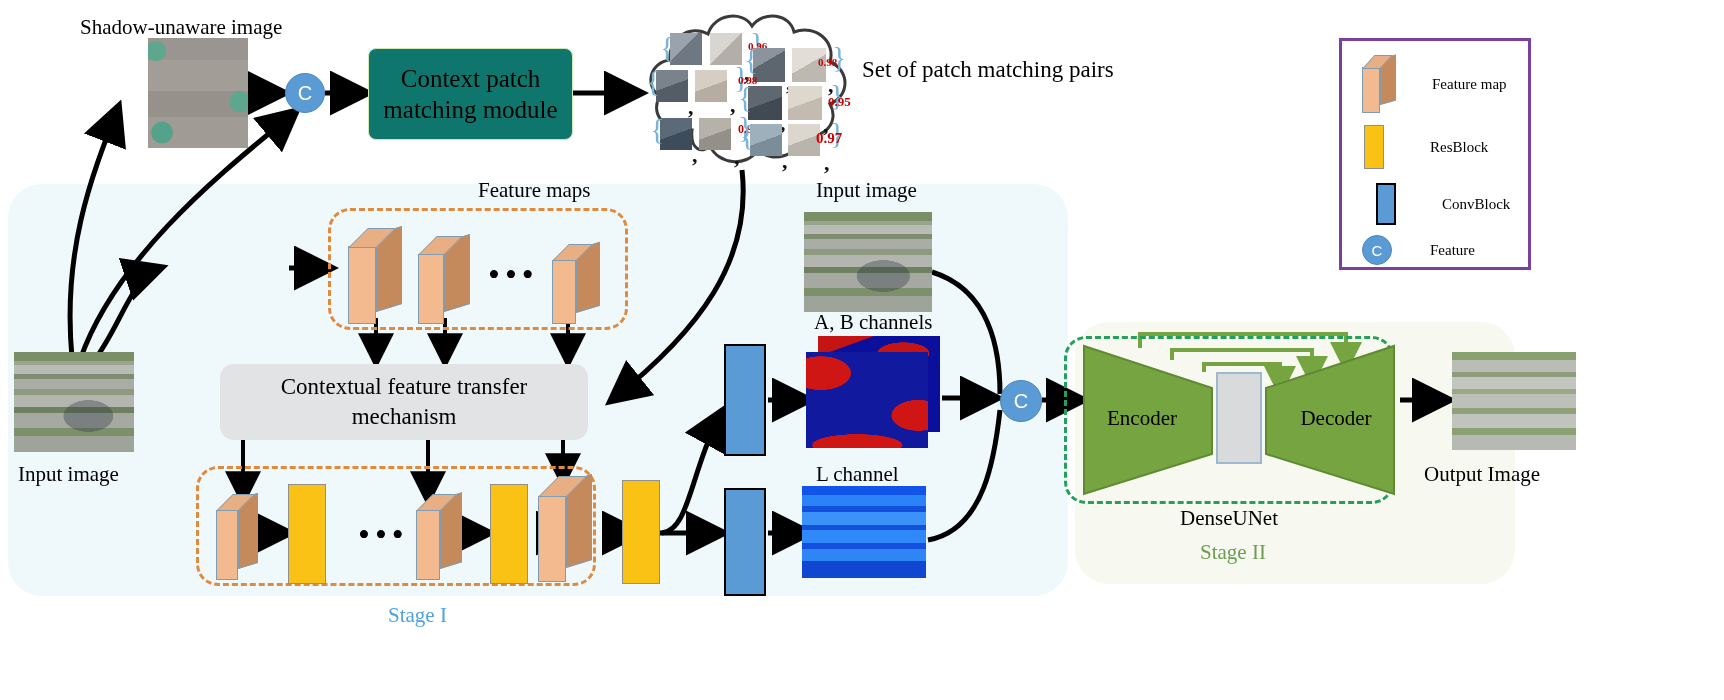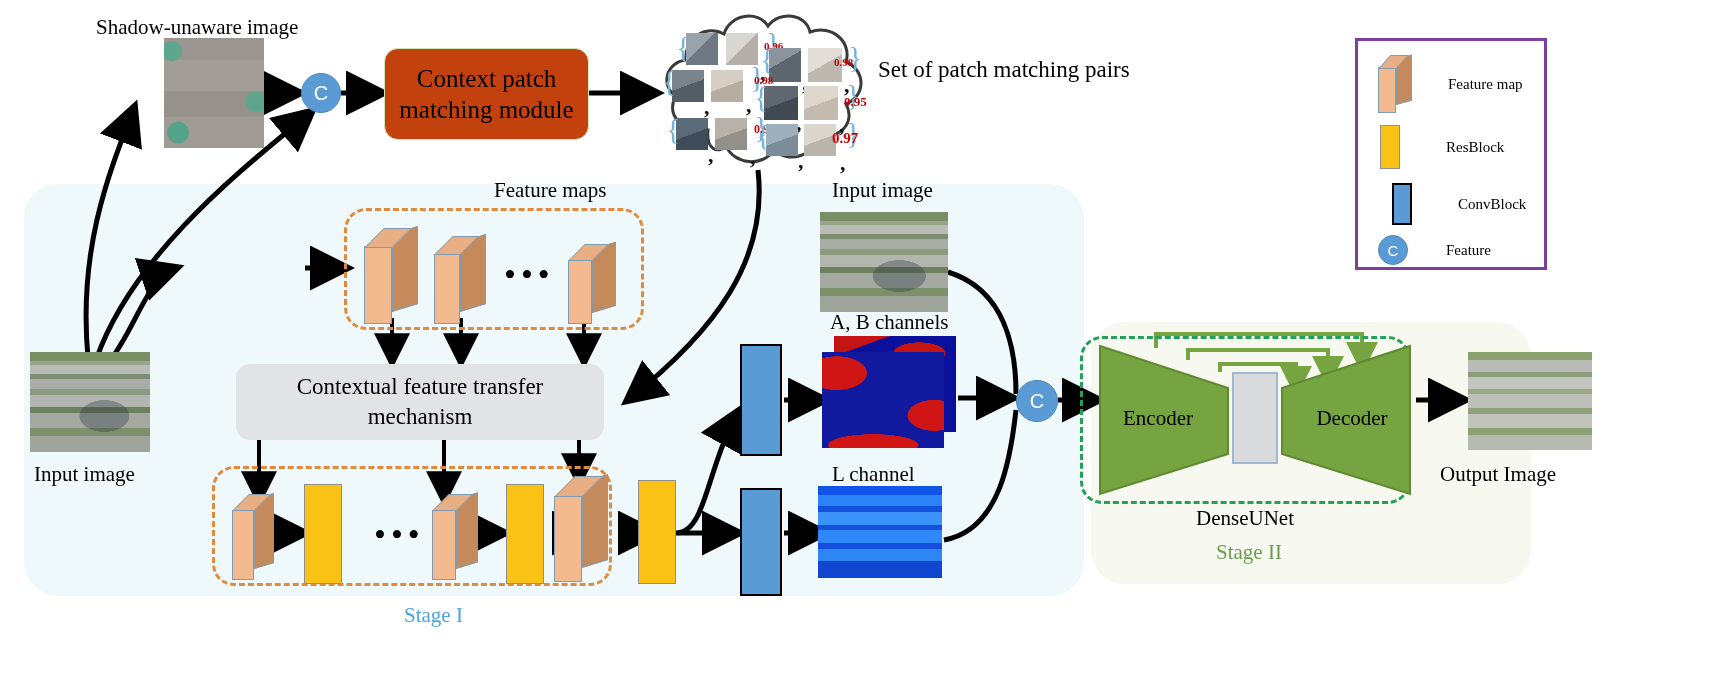--- a/index.html
+++ b/index.html
@@ -7,21 +7,21 @@
     margin: 0; padding: 0;
     background: #ffffff;
   }
   body {
     width: 1724px; height: 700px;
     font-family: "Liberation Serif", "DejaVu Serif", serif;
     position: relative;
     overflow: hidden;
   }
   #stage {
-    position: absolute; left: 16px; top: 0;
+    position: absolute; left: 0; top: 0;
     width: 1528px; height: 700px;
   }
   .abs { position: absolute; }
 
   
   .panel-stage1 {
     left: 8px; top: 184px; width: 1060px; height: 412px;
     background: #eff8fb;
     border-radius: 34px;
   }
@@ -81,22 +81,22 @@
     border: 1px solid #7f9cb5;
   }
   .fmap .top {
     position: absolute;
     background: #e8ae84;
     border: 1px solid #7f9cb5;
   }
 
   
   .ctx-module {
-    background: #c2410c;
-    border-radius: 14px;
+    background: #0f766e;
+    border-radius: 8px;
     border: 1px solid #cfe7b4;
     display: flex; align-items: center; justify-content: center;
     text-align: center;
     font-size: 25px; line-height: 1.25;
   }
   .ctf-box {
     background: #e2e3e5;
     border-radius: 14px;
     display: flex; align-items: center; justify-content: center;
     text-align: center;

